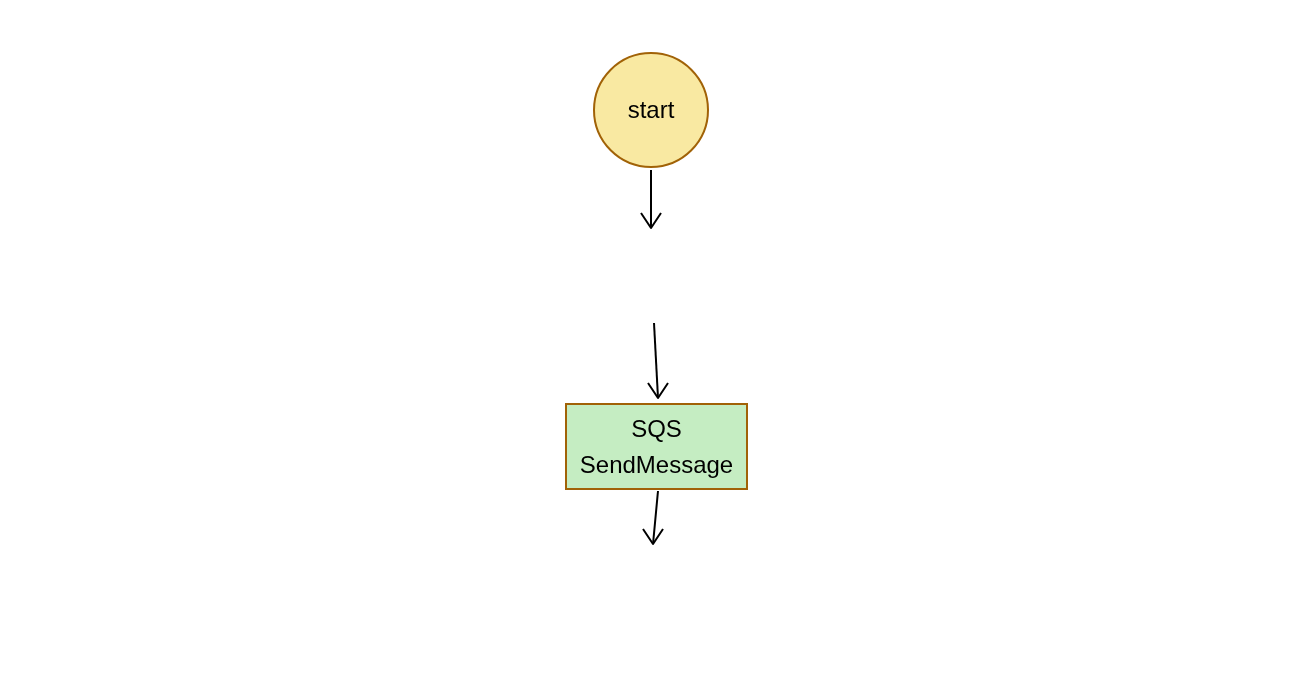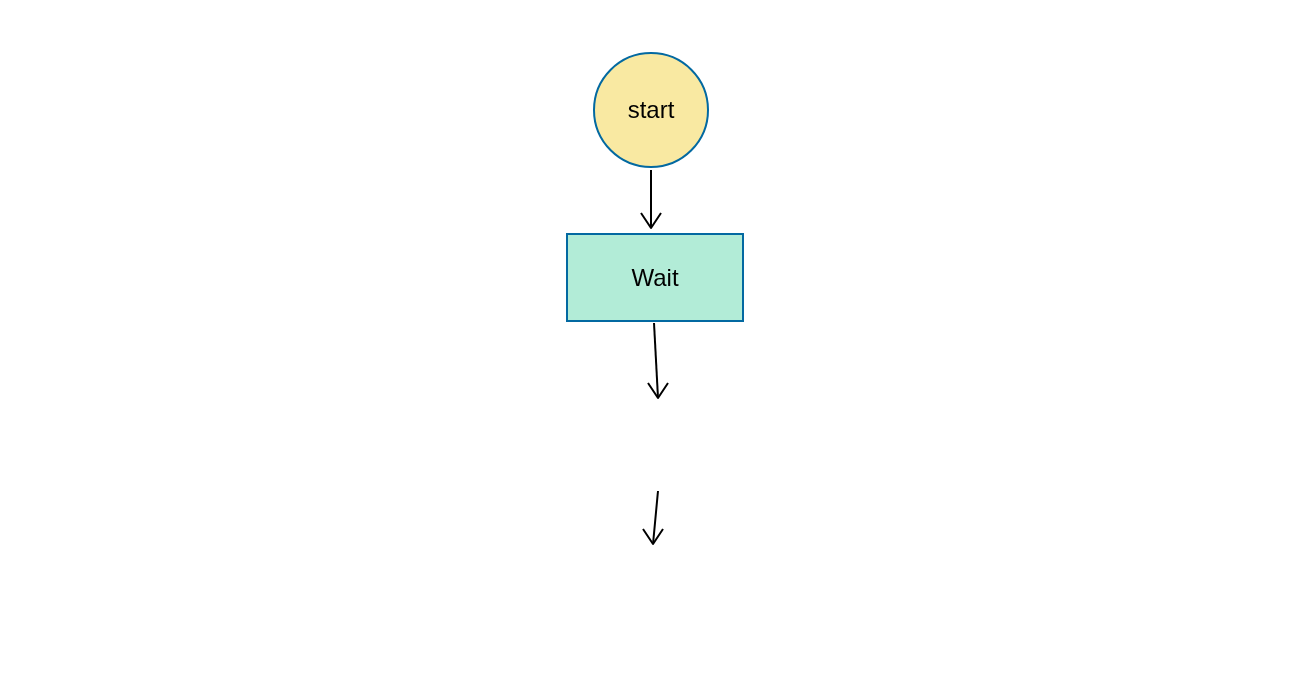--- a/index.html
+++ b/index.html
@@ -19,21 +19,21 @@
     position: absolute;
     left: 0;
     top: 0;
     width: 1292px;
     height: 689px;
     pointer-events: none;
   }
   .node {
     position: absolute;
     box-sizing: border-box;
-    border: 2px solid #0369a1;
+    border: 2px solid #a16207;
     display: flex;
     align-items: center;
     justify-content: center;
     text-align: center;
     color: #000000;
     font-size: 24px;
     line-height: 1.5;
   }
   .node.circle {
     border-radius: 50%;
@@ -88,19 +88,19 @@
     <g>
       <path d="M658 491 L653 544" stroke="#000000" stroke-width="2" fill="none"></path>
       <path d="M643 529 L653 544 L663 529" stroke="#000000" stroke-width="2" fill="none" stroke-linejoin="round"></path>
     </g>
   </svg>
 
   <div class="node circle node-start" style="background-color: rgb(249, 233, 162);">
     <span class="node-label">start</span>
   </div>
 
-  <div class="node node-wait" style="background-color: rgb(178, 236, 215);">
-    <span class="node-label">Wait</span>
+
+  <div class="node node-sqs" style="background-color: rgb(197, 237, 194);">
+    <span class="node-label">SQS SendMessage</span>
   </div>
-
 
 
 </div>
 
 </body></html>

